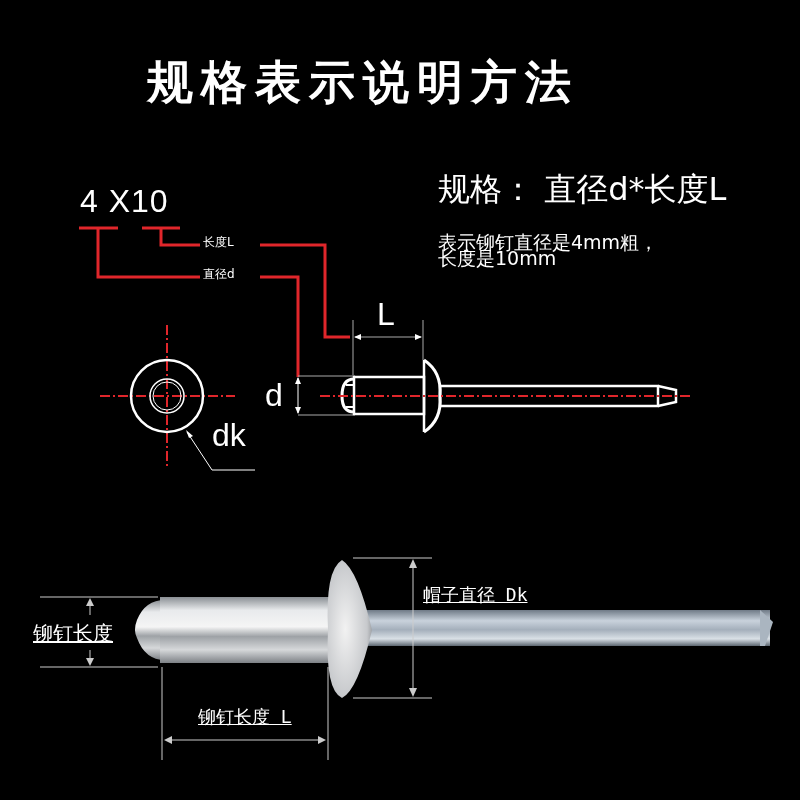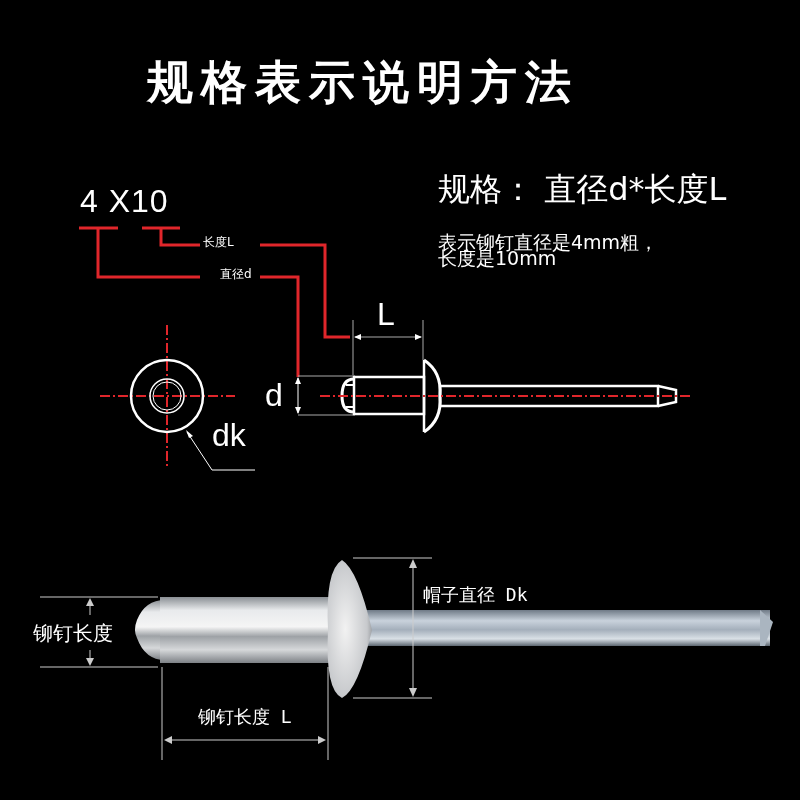--- a/index.html
+++ b/index.html
@@ -4,31 +4,31 @@
 <style>
   html,body{margin:0;padding:0;background:#000;}
   body{width:800px;height:800px;position:relative;overflow:hidden;font-family:"DejaVu Sans","Liberation Sans",sans-serif;color:#fff;}
   .abs{position:absolute;}
   .title{left:0;top:52px;width:652px;text-align:center;font-size:46px;font-weight:bold;letter-spacing:8px;padding-left:37px;}
   .spec-code{left:80px;top:183px;font-size:32px;font-family:Liberation Sans, sans-serif;letter-spacing:1px;}
   .lbl-small{font-size:12px;text-align:center;}
   .spec-head{left:438px;top:168px;font-size:32px;}
   .spec-desc{left:438px;font-size:19px;}
   .dim-letter{font-size:32px;font-family:"Liberation Sans",sans-serif;}
-  .photo-lbl{font-size:18px;font-family:"DejaVu Sans Mono","Liberation Mono",monospace;}
+  .photo-lbl{font-size:18px;font-family:"DejaVu Sans Mono","Liberation Mono",monospace;text-decoration:underline;}
   svg{position:absolute;left:0;top:0;}
 </style>
 </head>
 <body>
 
 <div class="abs title">规格表示说明方法</div>
 
 <div class="abs spec-code">4 X10</div>
 <div class="abs lbl-small" style="left:203px;top:234px;">长度L</div>
-<div class="abs lbl-small" style="left:220px;top:266px;">直径d</div>
+<div class="abs lbl-small" style="left:203px;top:266px;">直径d</div>
 
 <div class="abs spec-head">规格：  直径d*长度L</div>
 <div class="abs spec-desc" style="top:215px;margin-top:15px;">表示铆钉直径是4mm粗，</div>
 <div class="abs spec-desc" style="top:246px;">长度是10mm</div>
 
 <div class="abs dim-letter" style="left:377px;top:296px;">L</div>
 <div class="abs dim-letter" style="left:265px;top:377px;">d</div>
 <div class="abs dim-letter" style="left:212px;top:417px;">dk</div>
 
 <div class="abs photo-lbl" style="left:33px;top:620px;font-family:'DejaVu Sans',sans-serif;font-size:20px;">铆钉长度</div>

